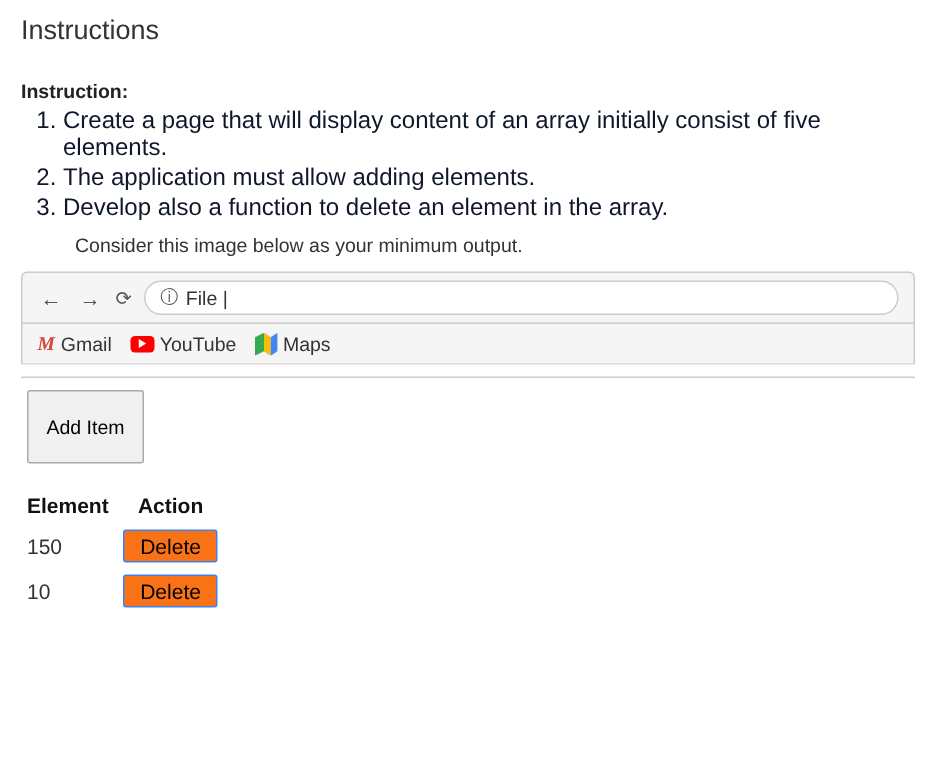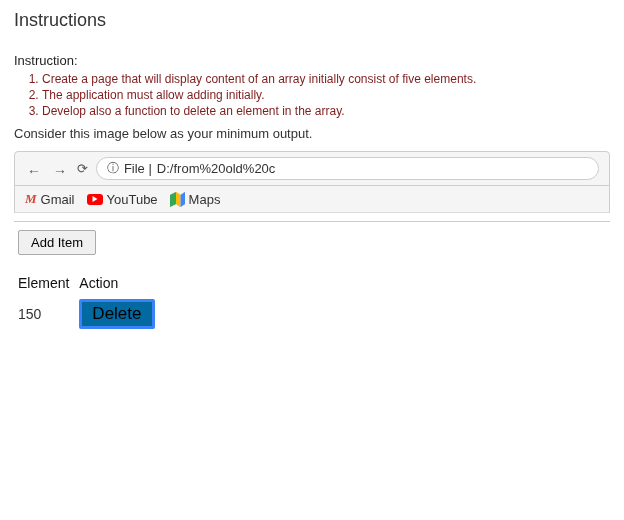--- a/index.html
+++ b/index.html
@@ -15,34 +15,36 @@
     h1.page-title {
       font-size: 18px;
       font-weight: normal;
       color: #333;
       margin-bottom: 22px;
     }
     .instruction-label {
       font-size: 13px;
       margin-bottom: 4px;
       color: #222;
+      font-weight: bold;
     }
     ol {
       margin-left: 28px;
       margin-bottom: 8px;
     }
     ol li {
-      font-size: 12px;
-      color: #7f1d1d;
+      font-size: 16px;
+      color: #0f172a;
       margin-bottom: 2px;
     }
     .consider-text {
       font-size: 13px;
       color: #333;
       margin-bottom: 10px;
+      margin-left: 36px;
     }
     
     .browser-bar {
       border: 1px solid #ccc;
       border-radius: 4px 4px 0 0;
       padding: 5px 10px;
       display: flex;
       align-items: center;
       gap: 8px;
       background: #f5f5f5;
@@ -133,79 +135,78 @@
       display: inline-block;
       vertical-align: middle;
     }
     
     .content-area {
       padding: 0 4px;
     }
     .add-item-btn {
       border: 1px solid #aaa;
       background: #f0f0f0;
-      padding: 4px 12px;
+      padding: 16px 12px;
       font-size: 13px;
       cursor: pointer;
       border-radius: 2px;
       margin-bottom: 14px;
     }
     table {
       border-collapse: collapse;
       margin-top: 2px;
     }
     table th {
-      text-align: left;
-      font-size: 14px;
-      font-weight: normal;
+      text-align: center;
+      font-size: 14px;
+      font-weight: bold;
       padding: 4px 10px 4px 0;
       color: #111;
     }
     table td {
       padding: 4px 10px 4px 0;
       font-size: 14px;
       color: #333;
       vertical-align: middle;
     }
     .delete-btn {
-      border: 3px solid #3b82f6;
-      background: #0369a1;
+      border: 1px solid #3b82f6;
+      background: #f97316;
       padding: 2px 10px;
-      font-size: 17px;
+      font-size: 14px;
       cursor: pointer;
       border-radius: 2px;
     }
     .divider {
       border: none;
       border-top: 1px solid #ccc;
       margin: 6px 0 8px 0;
     }
   </style>
 </head>
 <body>
 
 <h1 class="page-title">Instructions</h1>
 <p class="instruction-label">Instruction:</p>
 
 <ol>
   <li>Create a page that will display content of an array initially consist of five elements.</li>
-  <li>The application must allow adding initially.</li>
+  <li>The application must allow adding elements.</li>
   <li>Develop also a function to delete an element in the array.</li>
 </ol>
 
 <p class="consider-text">Consider this image below as your minimum output.</p>
 
 <div class="browser-bar">
   <button class="browser-nav-btn">←</button>
   <button class="browser-nav-btn">→</button>
   <button class="browser-reload">⟳</button>
   <div class="browser-url">
     <span class="info-icon">ⓘ</span>
     <span>File |</span>
-    <span>D:/from%20old%20c</span>
   </div>
 </div>
 
 <div class="bookmarks-bar">
   <div class="bookmark-item">
     <span class="gmail-icon">M</span>
     <span>Gmail</span>
   </div>
   <div class="bookmark-item">
     <span class="youtube-icon"></span>
@@ -233,15 +234,19 @@
       <tr>
         <th>Element</th>
         <th>Action</th>
       </tr>
     </thead>
     <tbody id="table-body">
     <tr>
           <td>150</td>
           <td><button class="delete-btn">Delete</button></td>
         </tr>
+        <tr>
+          <td>10</td>
+          <td><button class="delete-btn">Delete</button></td>
+        </tr>
       </tbody>
   </table>
 </div>
 
 </body></html>

